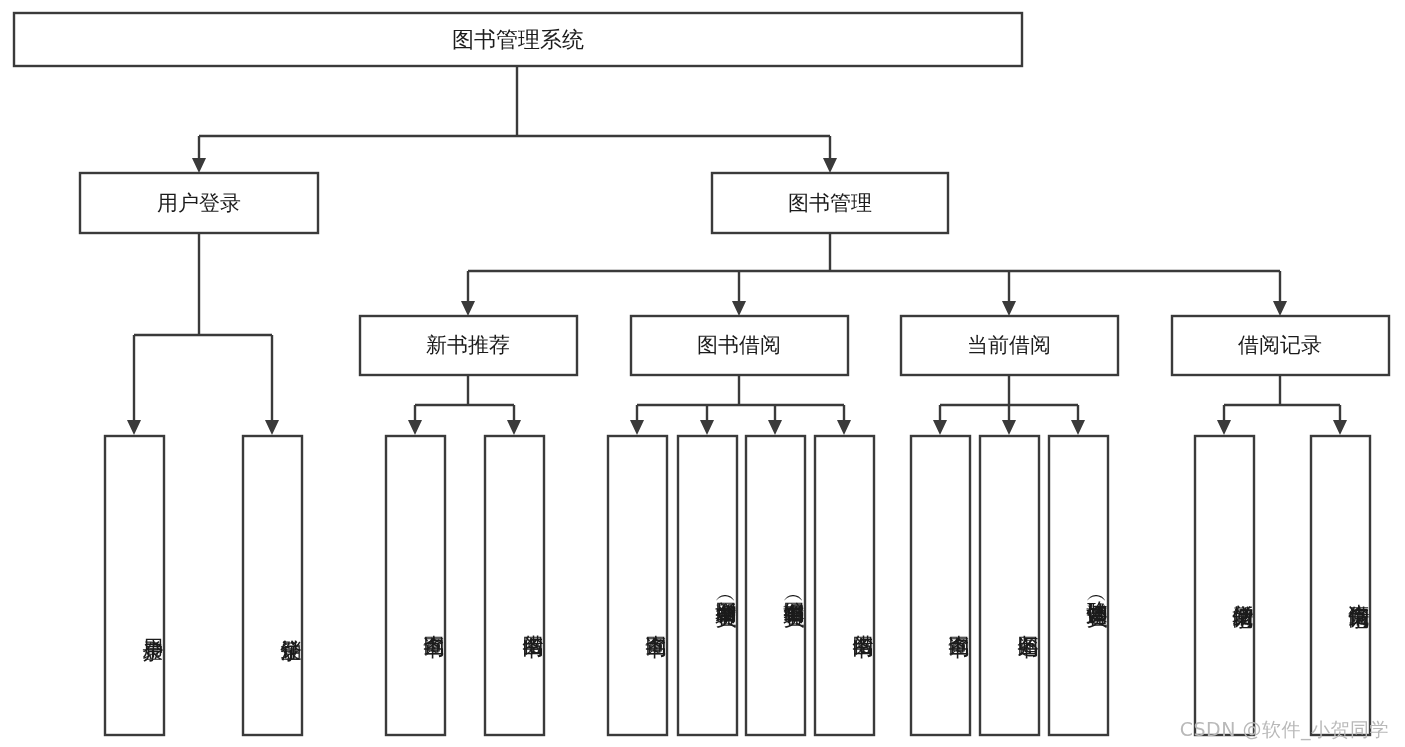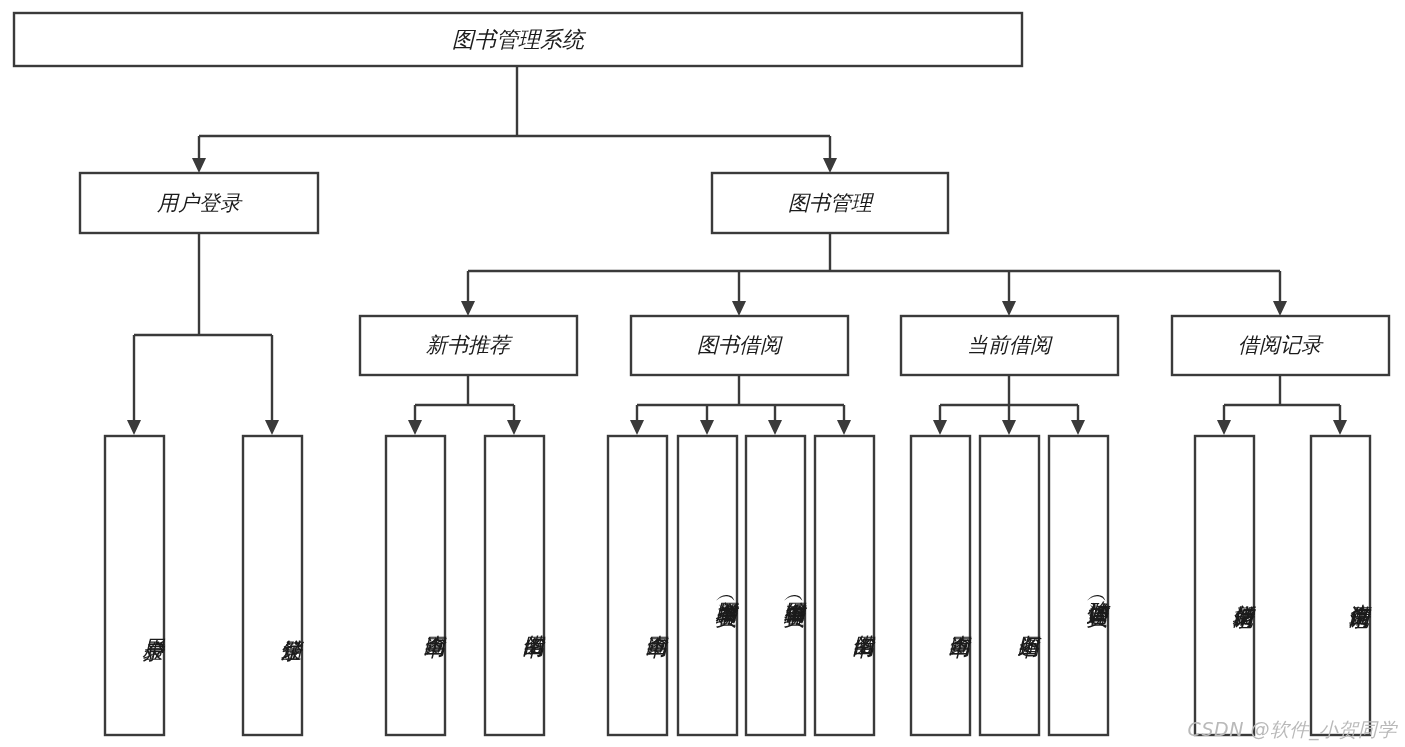--- a/index.html
+++ b/index.html
@@ -11,21 +11,20 @@
     width: 1405px;
     height: 747px;
     font-family: "DejaVu Sans", "Liberation Sans", sans-serif;
     overflow: hidden;
     position: relative;
   }
   #diagram-root {
     position: relative;
     width: 1405px;
     height: 747px;
-    font-style: italic;
   }
   svg#flow {
     position: absolute;
     left: 0;
     top: 0;
     width: 1405px;
     height: 747px;
     display: block;
   }
   .node-box {
@@ -65,21 +64,21 @@
     letter-spacing: 1px;
     text-align: center;
     white-space: nowrap;
     pointer-events: none;
     display: flex;
     align-items: flex-start;
     justify-content: center;
   }
   .watermark {
     position: absolute;
-    right: 8px;
+    right: 16px;
     bottom: 4px;
     font-family: "DejaVu Sans", "Liberation Sans", sans-serif;
     font-size: 19px;
     color: #b9b9b9;
     white-space: nowrap;
     letter-spacing: 0.5px;
     margin-top: 40px;
   }
 </style>
 </head>

